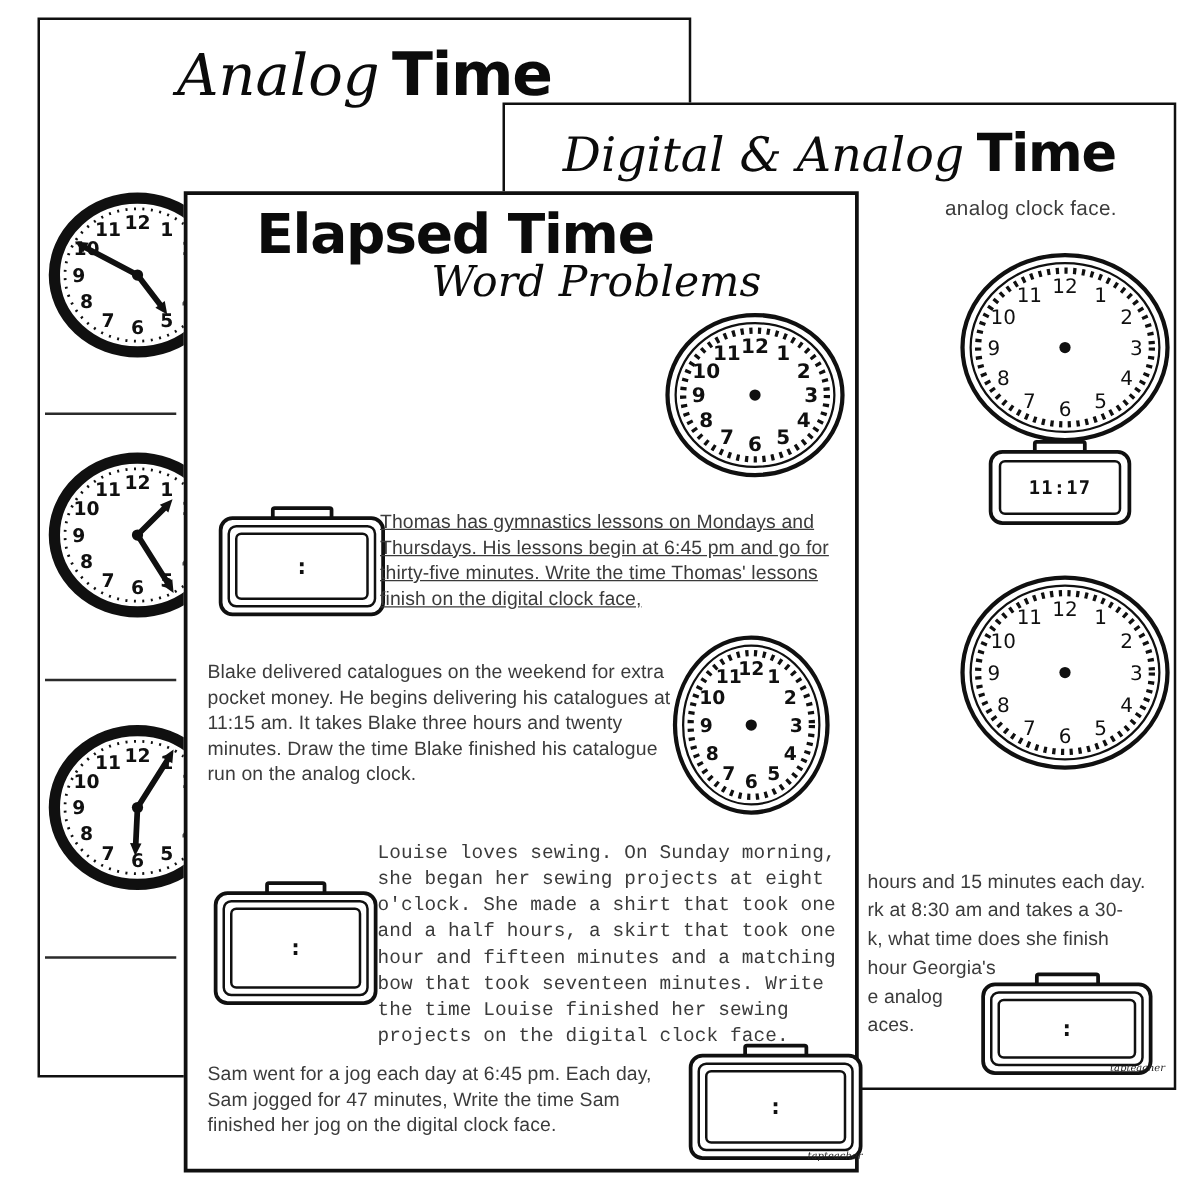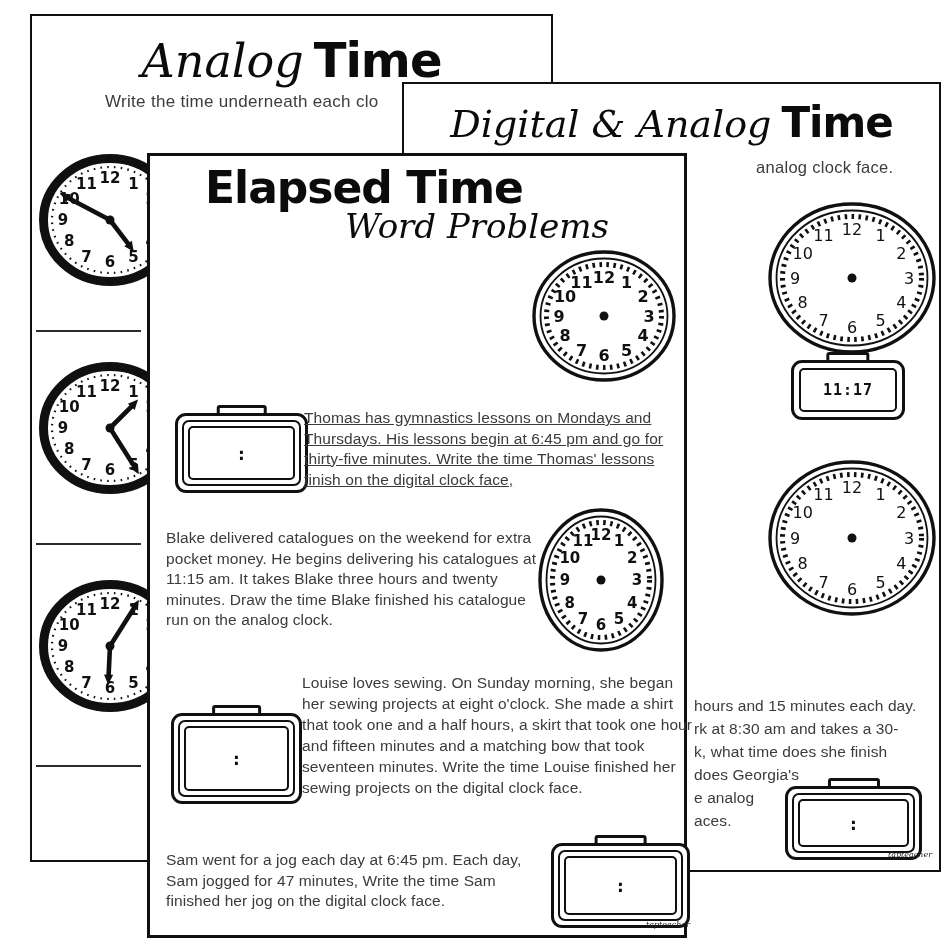--- a/index.html
+++ b/index.html
@@ -33,21 +33,20 @@
   .wm{font-family:"DejaVu Serif",serif;font-style:italic;font-size:8px;color:#222;}
   svg text{font-family:"DejaVu Sans",sans-serif;}
 </style>
 </head>
 <body>
 
 <div class="page" id="page1">
   <div class="abs title-row" style="top:16px;font-size:46px;">
     <span class="script">Analog</span><span class="fat" style="font-size:48px;">Time</span>
   </div>
-  <div class="abs sub" style="left:73px;top:76px;font-size:17px;">Write the time underneath each clo</div>
 
   <svg class="abs" style="left:4px;top:136px;" width="148" height="136">
       <ellipse cx="74" cy="68" rx="66.5" ry="61.5" fill="#fff" stroke="#101010" stroke-width="9"></ellipse>
       <ellipse cx="74" cy="68" rx="58" ry="53" fill="none" stroke="#101010" stroke-width="2.2" stroke-dasharray="1.6 5.2"></ellipse>
       <text x="97.5" y="37.026933041053574" text-anchor="middle" font-size="15" font-weight="800" fill="#101010">1</text>
       <text x="114.70319397786861" y="52.4" text-anchor="middle" font-size="15" font-weight="800" fill="#101010">2</text>
       <text x="121" y="73.4" text-anchor="middle" font-size="15" font-weight="800" fill="#101010">3</text>
       <text x="114.70319397786862" y="94.39999999999999" text-anchor="middle" font-size="15" font-weight="800" fill="#101010">4</text>
       <text x="97.5" y="109.77306695894643" text-anchor="middle" font-size="15" font-weight="800" fill="#101010">5</text>
       <text x="74" y="115.4" text-anchor="middle" font-size="15" font-weight="800" fill="#101010">6</text>
@@ -160,21 +159,21 @@
       <text x="36.636551984287" y="60.25999999999999" text-anchor="middle" font-size="16" font-weight="500" fill="#101010">10</text>
       <text x="57.49999999999997" y="41.59270440699364" text-anchor="middle" font-size="16" font-weight="500" fill="#101010">11</text>
       <text x="85.99999999999999" y="34.76" text-anchor="middle" font-size="16" font-weight="500" fill="#101010">12</text>
       <circle cx="86" cy="80" r="4.5" fill="#101010"></circle>
     </svg>
 
 
   <div class="abs wp" style="left:290px;top:612px;">hours and 15 minutes each day.</div>
   <div class="abs wp" style="left:290px;top:635px;">rk at 8:30 am and takes a 30-</div>
   <div class="abs wp" style="left:290px;top:658px;">k, what time does she finish</div>
-  <div class="abs wp" style="left:290px;top:681px;">does Georgia's</div>
+  <div class="abs wp" style="left:290px;top:681px;">hour Georgia's</div>
   <div class="abs wp" style="left:290px;top:704px;">e analog</div>
   <div class="abs wp" style="left:290px;top:727px;">aces.</div>
 
   <div class="dclock" style="left:371px;top:694px;width:137px;height:82px;">
     <div class="dtab"></div>
     <div class="dbody">
       <div class="dframe">
         <div class="ddisp" style="font-size:18px;">:</div>
       </div>
     </div>
@@ -236,21 +235,21 @@
     </svg>
 
   <div class="dclock" style="left:11px;top:549px;width:131px;height:99px;">
     <div class="dtab"></div>
     <div class="dbody">
       <div class="dframe">
         <div class="ddisp" style="font-size:18px;">:</div>
       </div>
     </div>
   </div>
-  <div class="abs wp" style="left:152px;top:516px;width:392px;line-height:21px;">Louise loves sewing. On Sunday morning, she began her sewing projects at eight o'clock. She made a shirt that took one and a half hours, a skirt that took one hour and fifteen minutes and a matching bow that took seventeen minutes. Write the time Louise finished her sewing projects on the digital clock face.</div>
+  <div class="abs wp" style="left:152px;top:516px;width:392px;line-height:21px;font-family:Liberation Mono, monospace;">Louise loves sewing. On Sunday morning, she began her sewing projects at eight o'clock. She made a shirt that took one and a half hours, a skirt that took one hour and fifteen minutes and a matching bow that took seventeen minutes. Write the time Louise finished her sewing projects on the digital clock face.</div>
 
   <div class="abs wp" style="left:16px;top:694px;width:386px;">Sam went for a jog each day at 6:45 pm. Each day, Sam jogged for 47 minutes, Write the time Sam finished her jog on the digital clock face.</div>
   <div class="dclock" style="left:391px;top:679px;width:139px;height:93px;">
     <div class="dtab"></div>
     <div class="dbody">
       <div class="dframe">
         <div class="ddisp" style="font-size:18px;">:</div>
       </div>
     </div>
   </div>

